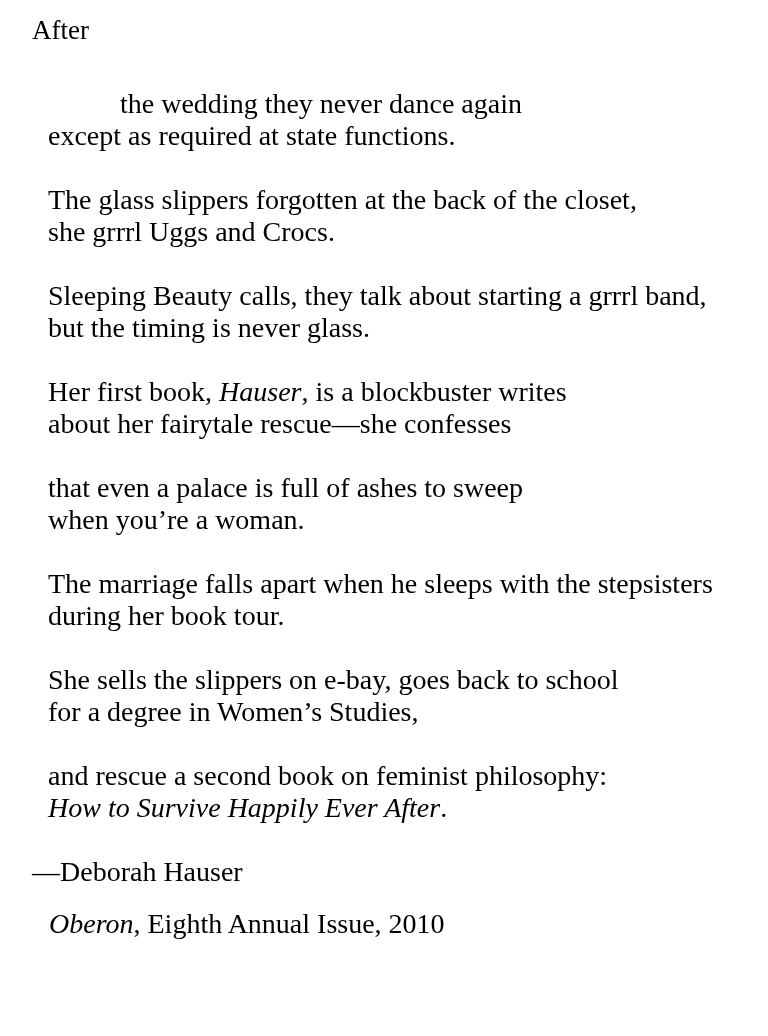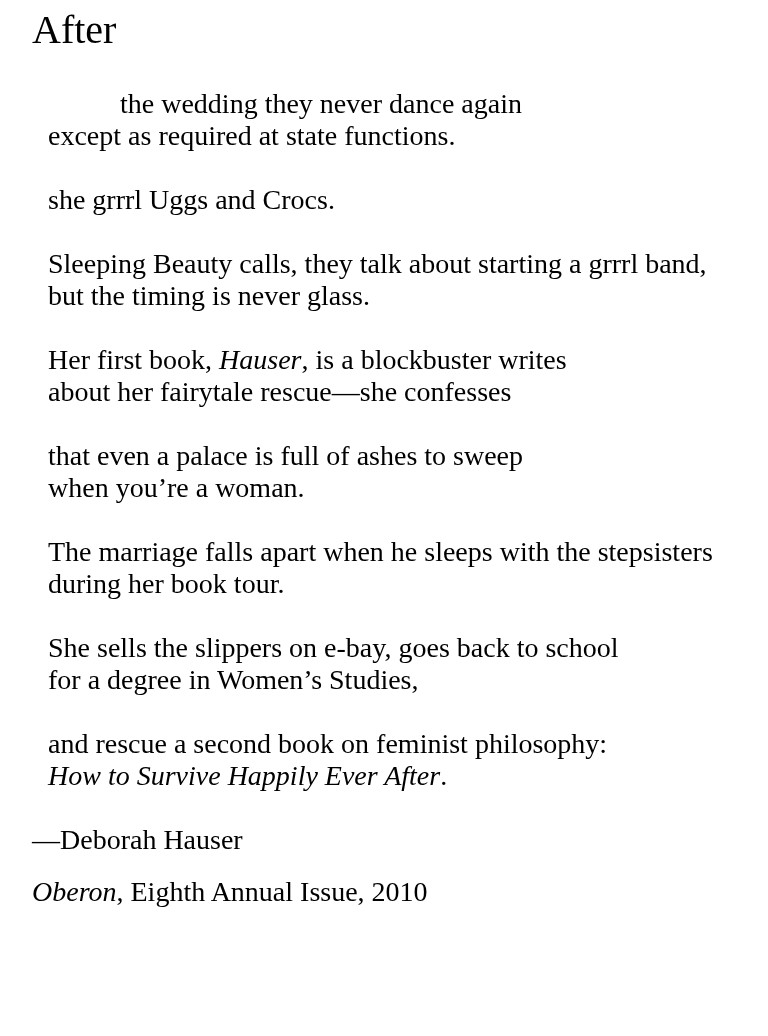--- a/index.html
+++ b/index.html
@@ -14,56 +14,57 @@
     height: 1036px;
     background: #ffffff;
     overflow: hidden;
     font-family: "Liberation Serif", "DejaVu Serif", serif;
     font-size: 28px;
     line-height: 32px;
     box-sizing: border-box;
     padding: 12px 30px 0 32px;
   }
   .poem-title {
-    font-size: 40px;
+    font-size: 27px;
     line-height: 36px;
     font-weight: normal;
     margin: 0 0 40px 0;
   }
   .stanza {
     margin: 0 0 32px 16px;
   }
   .line {
     white-space: nowrap;
   }
   .line.indented {
     padding-left: 72px;
   }
   .seg-italic {
     font-style: italic;
   }
   .attribution {
     margin: 0 0 20px 0;
   }
   .publication {
-    margin: 0;
+    margin: 17px;
     white-space: nowrap;
   }
 </style>
 </head>
 <body>
 
 <main class="page">
   <h1 class="poem-title">After</h1>
   <div id="poem-body">
       <div class="stanza">
         <div class="line indented"><span class="seg">the wedding they never dance again</span></div>
         <div class="line"><span class="seg">except as required at state functions.</span></div>
       </div>
       <div class="stanza">
+        <div class="line"><span class="seg">The glass slippers forgotten at the back of the closet,</span></div>
         <div class="line"><span class="seg">she grrrl Uggs and Crocs.</span></div>
       </div>
       <div class="stanza">
         <div class="line"><span class="seg">Sleeping Beauty calls, they talk about starting a grrrl band,</span></div>
         <div class="line"><span class="seg">but the timing is never glass.</span></div>
       </div>
       <div class="stanza">
         <div class="line"><span class="seg">Her first book, </span><span class="seg-italic">Hauser</span><span class="seg">, is a blockbuster writes</span></div>
         <div class="line"><span class="seg">about her fairytale rescue—she confesses</span></div>
       </div>

